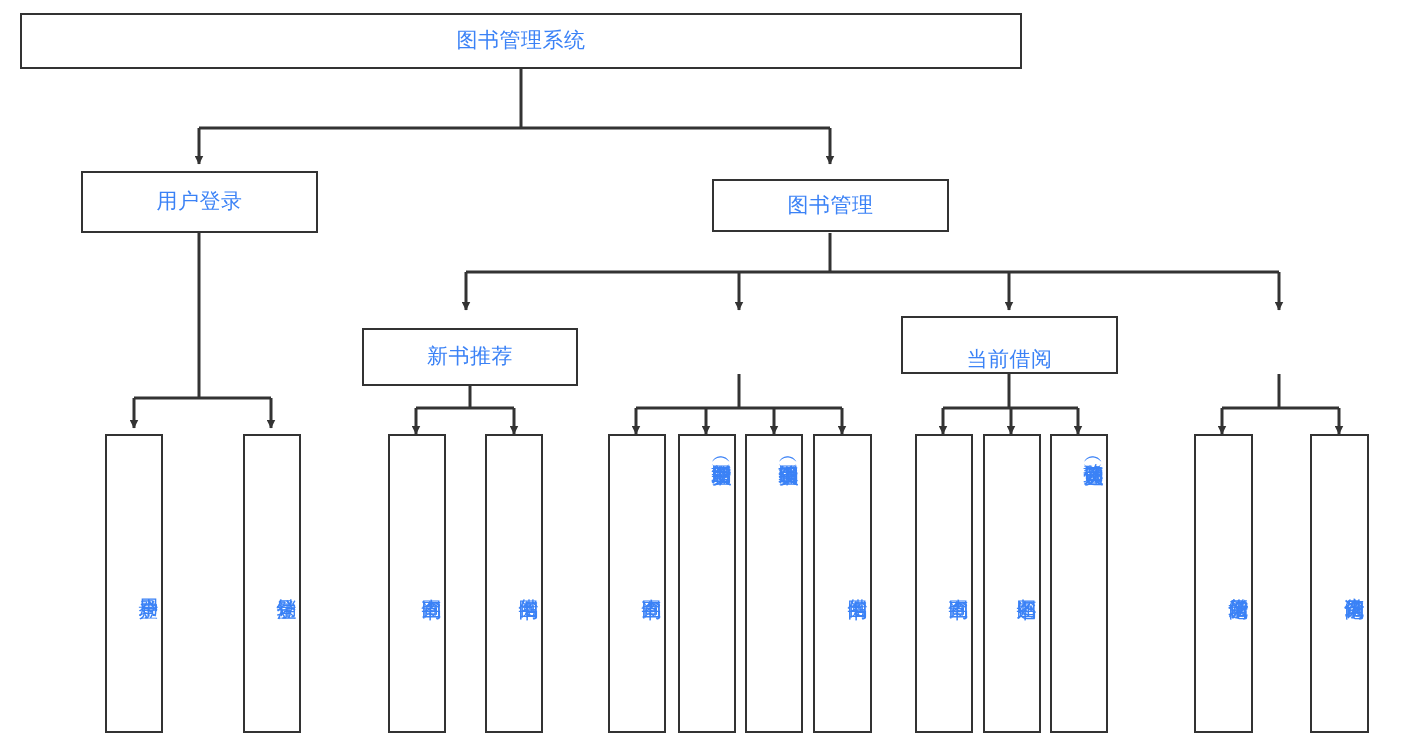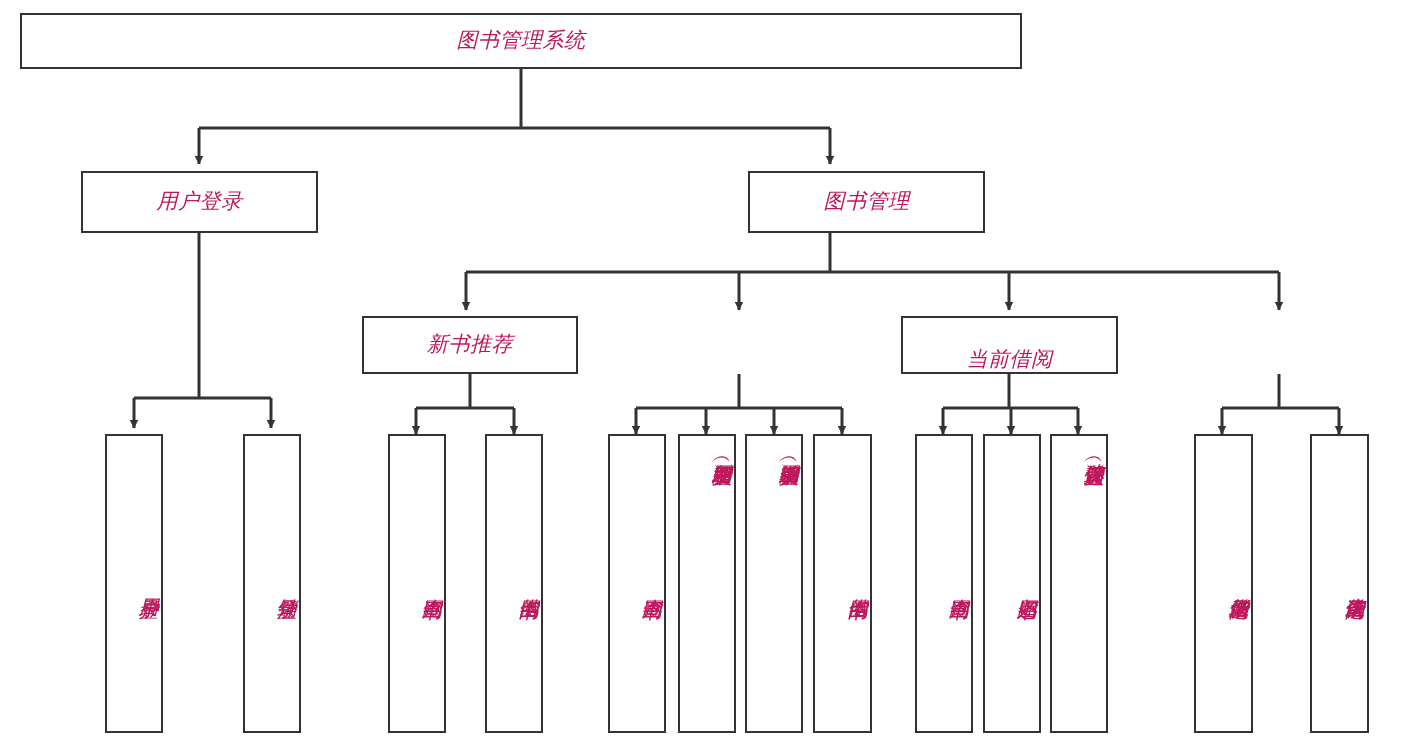--- a/index.html
+++ b/index.html
@@ -29,23 +29,22 @@
   }
   .node {
     position: absolute;
     box-sizing: border-box;
     background: #ffffff;
     border: 2.5px solid #333333;
     display: flex;
     align-items: center;
     justify-content: center;
     text-align: center;
-    color: #be185d;
+    color: #3b82f6;
     letter-spacing: 0.5px;
-    font-style: italic;
   }
   .node.horiz {
     font-size: 21px;
     line-height: 1.2;
     padding: 0 6px;
   }
   .node.vert {
     writing-mode: vertical-rl;
     text-orientation: upright;
     font-size: 20px;
@@ -128,25 +127,25 @@
     </g>
   </svg>
 
   <div class="node horiz" style="left:20px; top:13px; width:1002px; height:56px;">
     <span class="node-label">图书管理系统</span>
   </div>
 
   <div class="node horiz" style="left:81px; top:171px; width:237px; height:62px;">
     <span class="node-label">用户登录</span>
   </div>
-  <div class="node horiz" style="left:712px; top:171px; width:237px; height:62px;margin-left:36px;">
+  <div class="node horiz" style="left:712px; top:179px; width:237px; height:53px;">
     <span class="node-label">图书管理</span>
   </div>
 
-  <div class="node horiz" style="left:362px; top:316px; width:216px; height:58px;">
+  <div class="node horiz" style="left:362px; top:328px; width:216px; height:58px;">
     <span class="node-label">新书推荐</span>
   </div>
   <div class="node horiz" style="left:901px; top:316px; width:217px; height:58px;align-items:flex-end;">
     <span class="node-label">当前借阅</span>
   </div>
 
   <div class="node vert" style="left:105px; top:434px; width:58px; height:299px;">
     <span class="node-label">用户登录</span>
   </div>
   <div class="node vert" style="left:243px; top:434px; width:58px; height:299px;">

